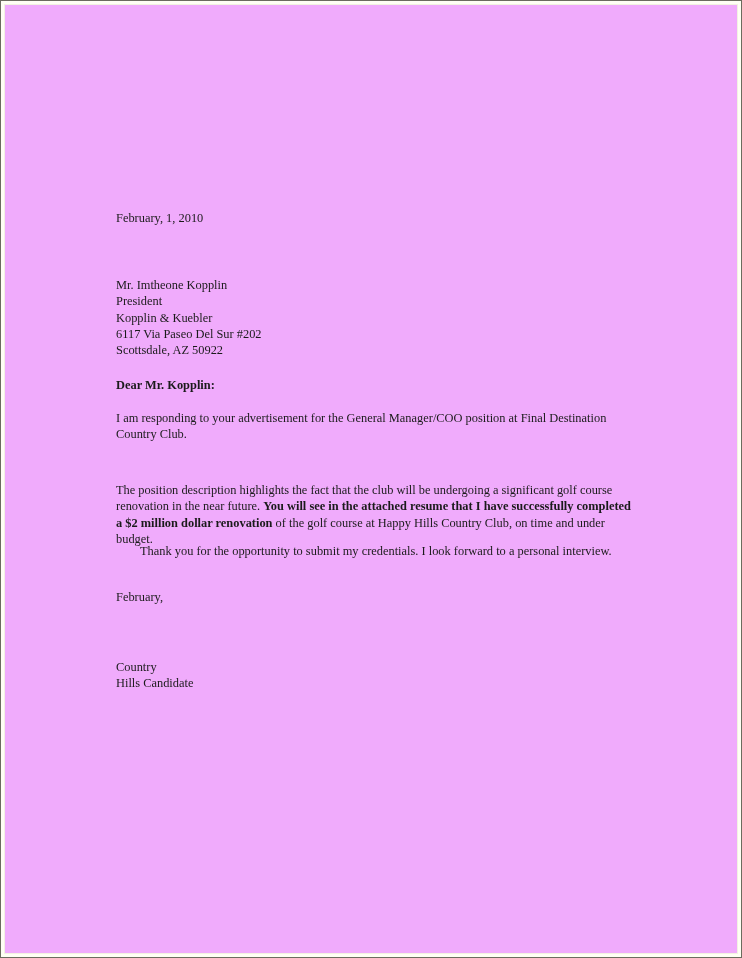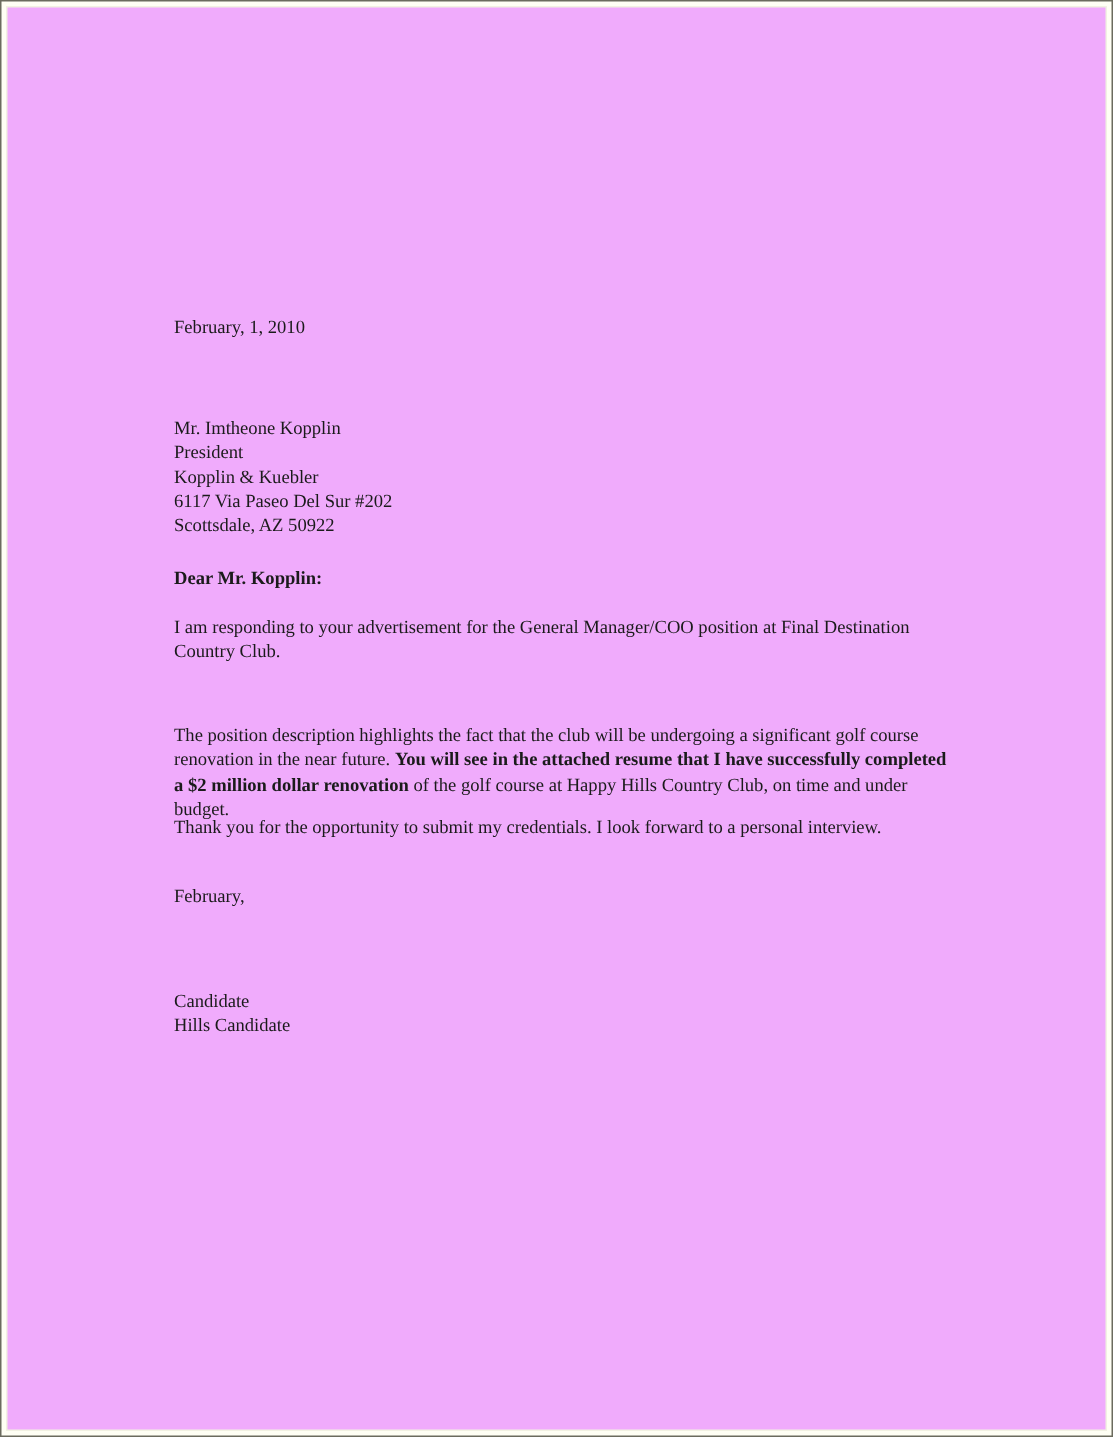--- a/index.html
+++ b/index.html
@@ -73,21 +73,21 @@
   }
 
   .para {
     position: absolute;
     left: 0;
     width: 522px;
     text-align: left;
   }
   .para-1 { top: 405px; }
   .para-2 { top: 456px; margin-top: 21px; }
-  .para-3 { top: 538px; }
+  .para-3 { top: 538px; margin-left: 24px; }
 
   .closing {
     position: absolute;
     top: 584px;
     left: 0;
     white-space: nowrap;
   }
 
   .signature-block {
     position: absolute;
@@ -124,19 +124,19 @@
 
       <div class="para para-1">I am responding to your advertisement for the General Manager/COO position at Final Destination Country Club.</div>
 
       <div class="para para-2"><span>The position description highlights the fact that the club will be undergoing a significant golf course renovation in the near future.  </span><span class="bold-run">You will see in the attached resume that I have successfully completed a $2 million dollar renovation</span><span> of the golf course at Happy Hills Country Club, on time and under budget.</span></div>
 
       <div class="para para-3">Thank you for the opportunity to submit my credentials.  I look forward to a personal interview.</div>
 
       <div class="closing">February,</div>
 
       <div class="signature-block">
-        <div class="signature-line">Candidate</div>
+        <div class="signature-line">Country</div>
         <div class="signature-line">Hills Candidate</div>
       </div>
 
     </div>
   </div>
 </div>
 
 </body></html>

